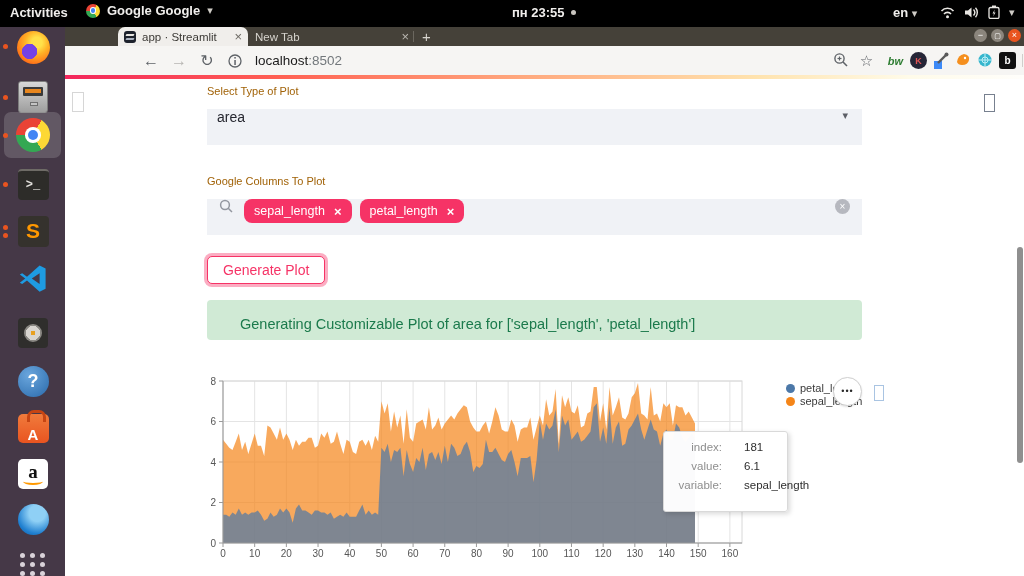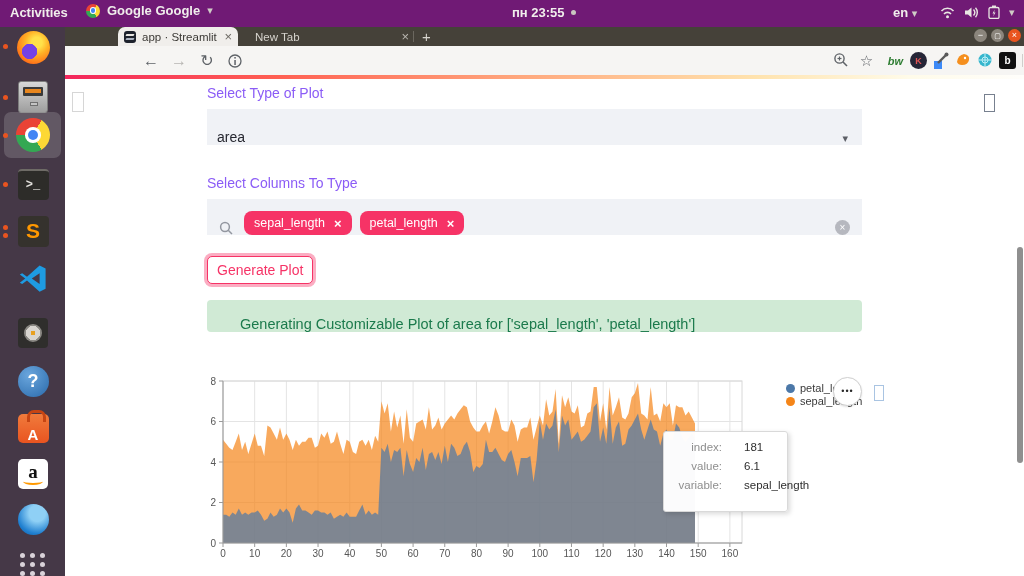--- a/index.html
+++ b/index.html
@@ -1,21 +1,21 @@
 <!DOCTYPE html>
 <html><head>
 <meta charset="utf-8">
 <style>
   *{margin:0;padding:0;box-sizing:border-box}
   html,body{width:1024px;height:576px;overflow:hidden}
   body{position:relative;font-family:"Liberation Sans",sans-serif;background:#fff;font-size:13px}
   .abs{position:absolute}
 
   
-  #topbar{position:absolute;left:0;top:0;width:1024px;height:27px;background:#701a75;color:#efedeа;color:#efedea;display:flex;align-items:center}
+  #topbar{position:absolute;left:0;top:0;width:1024px;height:27px;background:#000000;color:#efedeа;color:#efedea;display:flex;align-items:center}
   #topbar .tb-item{color:#f0eeec;font-weight:600;font-size:13px}
   #activities{position:absolute;left:10px;top:5px}
   #appmenu{position:absolute;left:86px;top:3px;display:flex;align-items:center;gap:7px}
   #clock{position:absolute;left:512px;top:5px;display:flex;align-items:center;gap:6px}
   #clock .dot{width:5px;height:5px;border-radius:50%;background:#cac6c0}
   #kbd{position:absolute;left:893px;top:5px}
   .tb-caret{color:#cfccc6;font-size:11px;font-weight:400}
   #tb-icons{position:absolute;left:940px;top:5px;display:flex;align-items:center;gap:9px}
 
   .chrome-ball{border-radius:50%;background:conic-gradient(from -90deg,#ea4335 0 120deg,#fdd835 120deg 240deg,#34a853 240deg 360deg);position:relative}
@@ -40,21 +40,21 @@
   .bagA{width:31px;height:29px;border-radius:5px;background:linear-gradient(#f07b3c,#e95420);position:relative;display:flex;align-items:flex-end;justify-content:center;color:#fff;font-weight:700;font-size:15px}
   .bagA:before{content:"";position:absolute;top:-4px;left:9px;width:13px;height:9px;border:3px solid #c64513;border-bottom:none;border-radius:7px 7px 0 0}
   .amz{width:30px;height:30px;border-radius:5px;background:#fff;position:relative;color:#111;font-weight:700;font-size:19px;text-align:center;line-height:26px;font-family:"Liberation Serif",serif}
   .amz .smile{position:absolute;left:5px;bottom:4px;width:20px;height:7px;border-bottom:2px solid #f90;border-radius:0 0 60% 60%}
   .tbird{width:31px;height:31px;border-radius:50%;background:radial-gradient(circle at 62% 30%,#8fd0f5 0 28%,#1f7fd0 70%,#125e9e 100%)}
   .appgrid{display:grid;grid-template-columns:repeat(3,6px);grid-gap:4px}
   .appgrid i{width:5px;height:5px;border-radius:50%;background:#d9d2d9}
 
   
   #tabstrip{position:absolute;left:65px;top:27px;width:959px;height:19px;background:#454139}
-  .tab-active{position:absolute;left:118px;top:27px;width:120px;height:19px;background:#f0eeeb;border-radius:7px 7px 0 0;display:flex;align-items:center;padding:0 6px;gap:6px}
+  .tab-active{position:absolute;left:118px;top:27px;width:130px;height:19px;background:#f0eeeb;border-radius:7px 7px 0 0;display:flex;align-items:center;padding:0 6px;gap:6px}
   .tab-title{font-size:11.5px;color:#3b3935;white-space:nowrap;overflow:hidden;flex:1}
   .favicon{width:12px;height:12px;border-radius:3px;background:#1d222c;position:relative;flex:0 0 auto}
   .favicon:before{content:"";position:absolute;left:2px;top:3px;width:8px;height:2px;background:#e8e6e2;transform:skewX(-25deg)}
   .favicon:after{content:"";position:absolute;left:2px;top:7px;width:8px;height:2px;background:#aab2c0;transform:skewX(-25deg)}
   .tab-x{color:#6d6a64;font-size:13px;line-height:1;flex:0 0 auto}
   .tab-inactive{position:absolute;left:247px;top:27px;width:170px;height:19px;display:flex;align-items:center;justify-content:space-between;padding:0 8px}
   .tab-inactive .tab-title{color:#d6d3cd}
   .tab-inactive .tab-x{color:#b9b6b0}
   #tab-divider{position:absolute;left:413px;top:31px;width:1px;height:11px;background:#6b675f}
   #newtab-btn{position:absolute;left:422px;top:27px;color:#d6d3cd;font-size:15px;line-height:19px}
@@ -64,28 +64,28 @@
   #toolbar{position:absolute;left:65px;top:46px;width:959px;height:29px;background:#f6f5f3;display:flex;align-items:center}
   .nav-ico{position:absolute;top:0;height:29px;line-height:29px;text-align:center;color:#5f6368;font-size:16px}
   .url{position:absolute;left:190px;top:0;line-height:29px;font-size:13.5px;color:#1b1b1b}
   .url .port{color:#73787c}
   .ext{position:absolute;top:6px;width:17px;height:17px;display:flex;align-items:center;justify-content:center;font-size:11px}
 
   #decobar{position:absolute;left:65px;top:75px;width:959px;height:4px;background:linear-gradient(to right,#f3265c 0%,#ff5f52 22%,#ffa97e 48%,#ffe3ae 72%,#fffbe9 88%,#fffefb 100%)}
   #page{position:absolute;left:65px;top:79px;width:959px;height:497px;background:#fff}
 
   
-  .st-label{position:absolute;font-size:14px;color:#8b5cf6}
-  .st-box{position:absolute;left:207px;width:655px;height:36px;background:#f0f2f6;border-radius:0;display:flex;align-items:flex-end}
+  .st-label{position:absolute;font-size:11px;color:#a16207}
+  .st-box{position:absolute;left:207px;width:655px;height:36px;background:#f0f2f6;border-radius:0;display:flex;align-items:flex-start}
   .caret{margin-left:auto;margin-right:14px;color:#5c5f66;font-size:11px}
   .tag{height:24px;background:#f63366;color:#fff;border-radius:8px;display:flex;align-items:center;gap:9px;padding:0 10px;font-size:12.5px}
   .tag .x{font-size:13px;font-weight:700}
   .clear-all{margin-left:auto;margin-right:12px;width:15px;height:15px;border-radius:50%;background:#b6b8bf;color:#fff;font-size:10px;line-height:15px;text-align:center}
-  #gen-btn{position:absolute;left:207px;top:256px;padding:5px 9px;background:#fff;border:1px solid #f63366;color:#f63366;font-size:14px;border-radius:5px;box-shadow:0 0 0 3px rgba(246,51,102,.4)}
-  #success{position:absolute;left:207px;top:300px;width:655px;height:32px;background:#d0ead5;border-radius:4px;color:#1b7a4c;font-size:14.5px;line-height:48px;padding-left:33px}
+  #gen-btn{position:absolute;left:207px;top:256px;padding:5px 15px;background:#fff;border:1px solid #f63366;color:#f63366;font-size:14px;border-radius:5px;box-shadow:0 0 0 3px rgba(246,51,102,.4)}
+  #success{position:absolute;left:207px;top:300px;width:655px;height:40px;background:#d0ead5;border-radius:4px;color:#1b7a4c;font-size:14.5px;line-height:48px;padding-left:33px}
   .tofu{position:absolute;border:1px solid #c9c9c9}
 
   
   #chart-svg{position:absolute;left:205px;top:372px}
   #legend{position:absolute;left:786px;top:382px;font-size:11px;color:#3a3a3a}
   .lg-row{display:flex;align-items:center;gap:5px;height:12px;margin-bottom:1px}
   .lg-dot{width:9px;height:9px;border-radius:50%}
   #more-btn{position:absolute;left:833px;top:377px;width:29px;height:29px;border-radius:50%;background:#fff;border:1px solid #cfcfcf;box-shadow:0 1px 2px rgba(0,0,0,.12);color:#2a2a2a;font-size:9px;letter-spacing:1px;text-align:center;line-height:27px}
   #tooltip{position:absolute;left:663px;top:431px;width:125px;height:81px;background:rgba(255,255,255,.97);border:1px solid #d9d9d9;border-radius:3px;box-shadow:2px 2px 5px rgba(0,0,0,.15);padding:9px 10px 0 6px;font-size:11.5px}
   .tt-row{display:flex;margin-bottom:7px}
@@ -221,20 +221,21 @@
 
 <div id="toolbar">
   <span class="nav-ico" style="left:76px;width:20px">←</span>
   <span class="nav-ico" style="left:104px;width:20px;color:#b7b5b2">→</span>
   <span class="nav-ico" style="left:132px;width:20px">↻</span>
   <svg class="abs" style="left:163px;top:8px" width="14" height="14">
       <circle cx="7" cy="7" r="6" fill="none" stroke="#5f6368" stroke-width="1.3"></circle>
       <rect x="6.3" y="6" width="1.5" height="5" fill="#5f6368"></rect>
       <rect x="6.3" y="3" width="1.5" height="1.6" fill="#5f6368"></rect>
     </svg>
+  <span class="url"><span>localhost</span><span class="port">:8502</span></span>
 
   <svg class="ext" style="left:768px" width="16" height="16">
       <circle cx="6.5" cy="6.5" r="4.6" fill="none" stroke="#5f6368" stroke-width="1.4"></circle>
       <line x1="10" y1="10" x2="14" y2="14" stroke="#5f6368" stroke-width="1.6"></line>
       <line x1="4.5" y1="6.5" x2="8.5" y2="6.5" stroke="#5f6368" stroke-width="1.2"></line>
       <line x1="6.5" y1="4.5" x2="6.5" y2="8.5" stroke="#5f6368" stroke-width="1.2"></line>
     </svg>
   <span class="ext" style="left:793px;font-size:15px;color:#5f6368">☆</span>
   <span class="ext" style="left:822px;color:#2e7d32;font-weight:700;font-style:italic">bw</span>
   <span class="ext" style="left:845px;background:#262637;border-radius:50%;color:#e05555;font-weight:700;font-size:9px">K</span>
@@ -263,21 +264,21 @@
 
 <span class="tofu" style="left:72px;top:92px;width:12px;height:20px;border-color:#d6d6d6"></span>
 <span class="tofu" style="left:984px;top:94px;width:11px;height:18px;border-color:#77808f"></span>
 
 <span class="st-label" style="left:207px;top:85px">Select Type of Plot</span>
 <div class="st-box" style="top:109px">
   <span style="margin-left:10px;font-size:14px;color:#262730">area</span>
   <span class="caret">▾</span>
 </div>
 
-<span class="st-label" style="left:207px;top:175px">Select Columns To Type</span>
+<span class="st-label" style="left:207px;top:175px">Google Columns To Plot</span>
 <div class="st-box" style="top:199px">
   <svg style="margin:0 11px 0 12px" width="14" height="14">
       <circle cx="6" cy="6" r="4.4" fill="none" stroke="#9397a0" stroke-width="1.5"></circle>
       <line x1="9.2" y1="9.2" x2="13" y2="13" stroke="#9397a0" stroke-width="1.5"></line>
     </svg>
   <span class="tag" style="margin-right:8px">
     <span>sepal_length</span>
     <span class="x">×</span>
   </span>
   <span class="tag">

